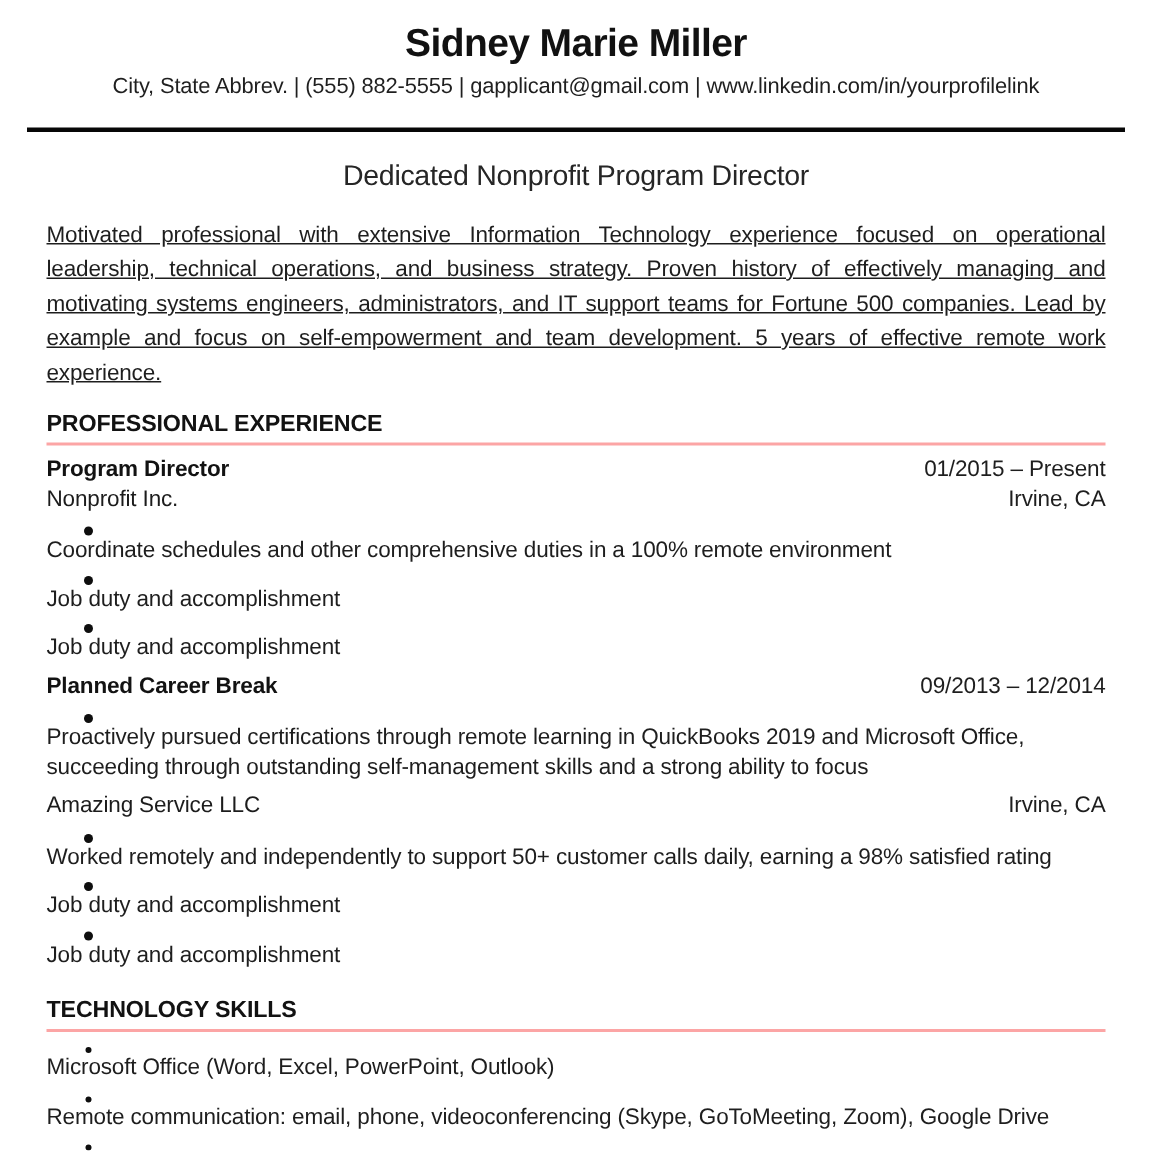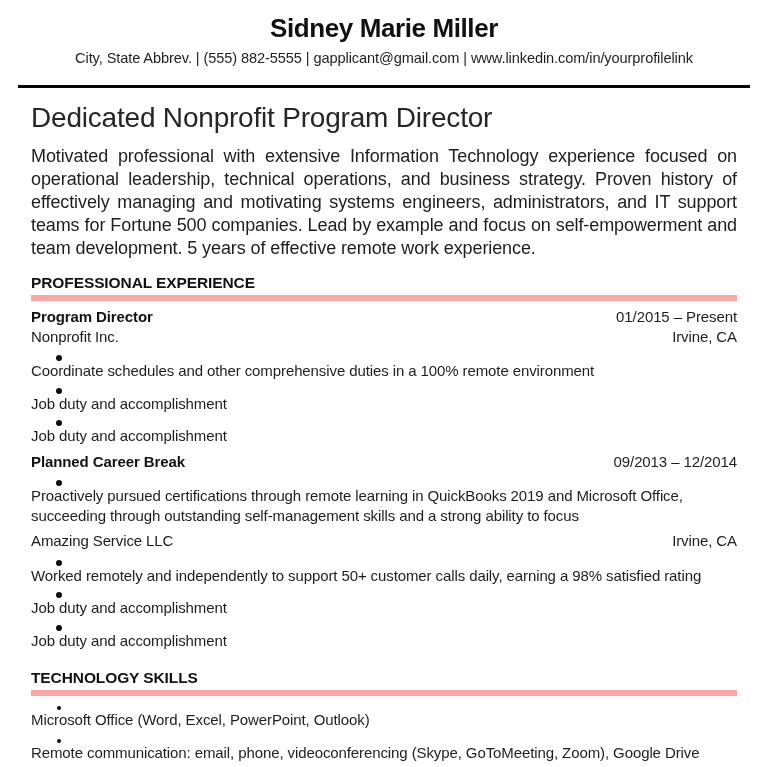--- a/index.html
+++ b/index.html
@@ -29,44 +29,46 @@
     color: #1f1f1f;
   }
   .rule-thick {
     height: 3px;
     background: #070707;
     margin: 18px -13px 0 -13px;
   }
 
   
   .headline {
-    font-size: 28px;
+    text-align: center;
+    font-size: 19px;
     font-weight: 400;
     letter-spacing: -0.2px;
     color: #262626;
     margin-top: 17px;
     line-height: 26px;
   }
   .summary {
     margin-top: 14px;
-    font-size: 18px;
+    font-size: 15px;
     line-height: 23px;
     text-align: justify;
     letter-spacing: -0.1px;
     color: #1e1e1e;
+    text-decoration: underline;
   }
 
   
   .section-head {
     font-size: 15.5px;
     font-weight: bold;
     letter-spacing: -0.1px;
     color: #121212;
     padding-bottom: 3px;
-    border-bottom: 6px solid #fca5a5;
+    border-bottom: 2px solid #fca5a5;
     line-height: 18px;
   }
   .sec-experience { margin-top: 14px; }
   .sec-skills     { margin-top: 19px; }
 
   
   .job { margin-top: 6px; }
   .job + .job { }
   .row {
     display: flex;

